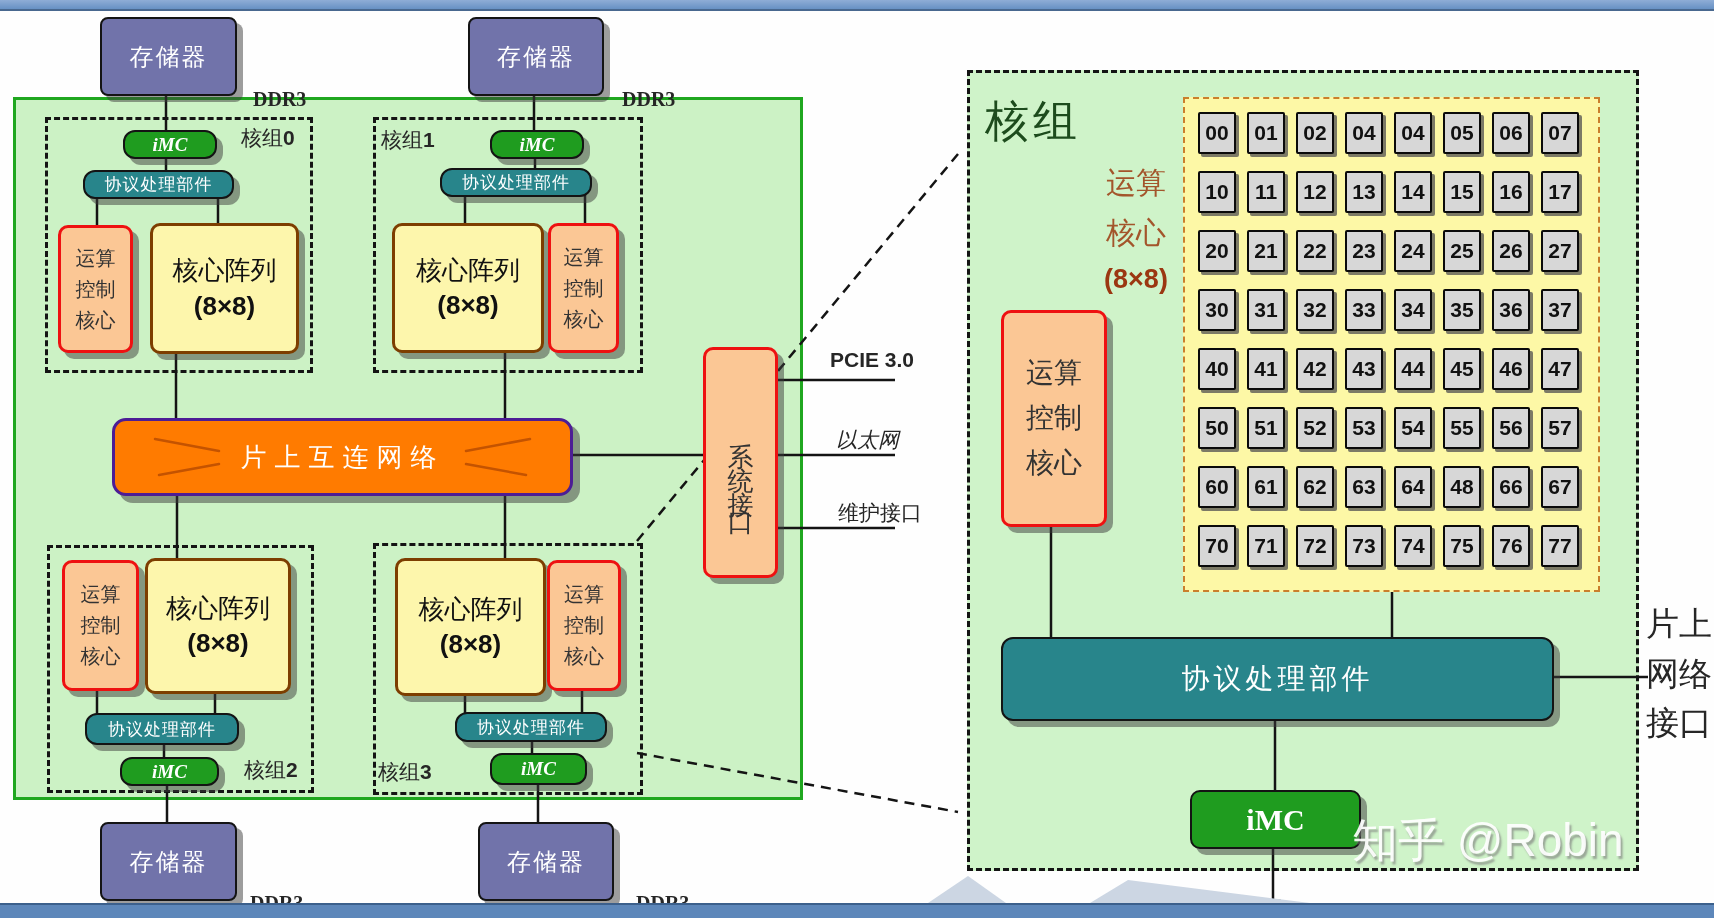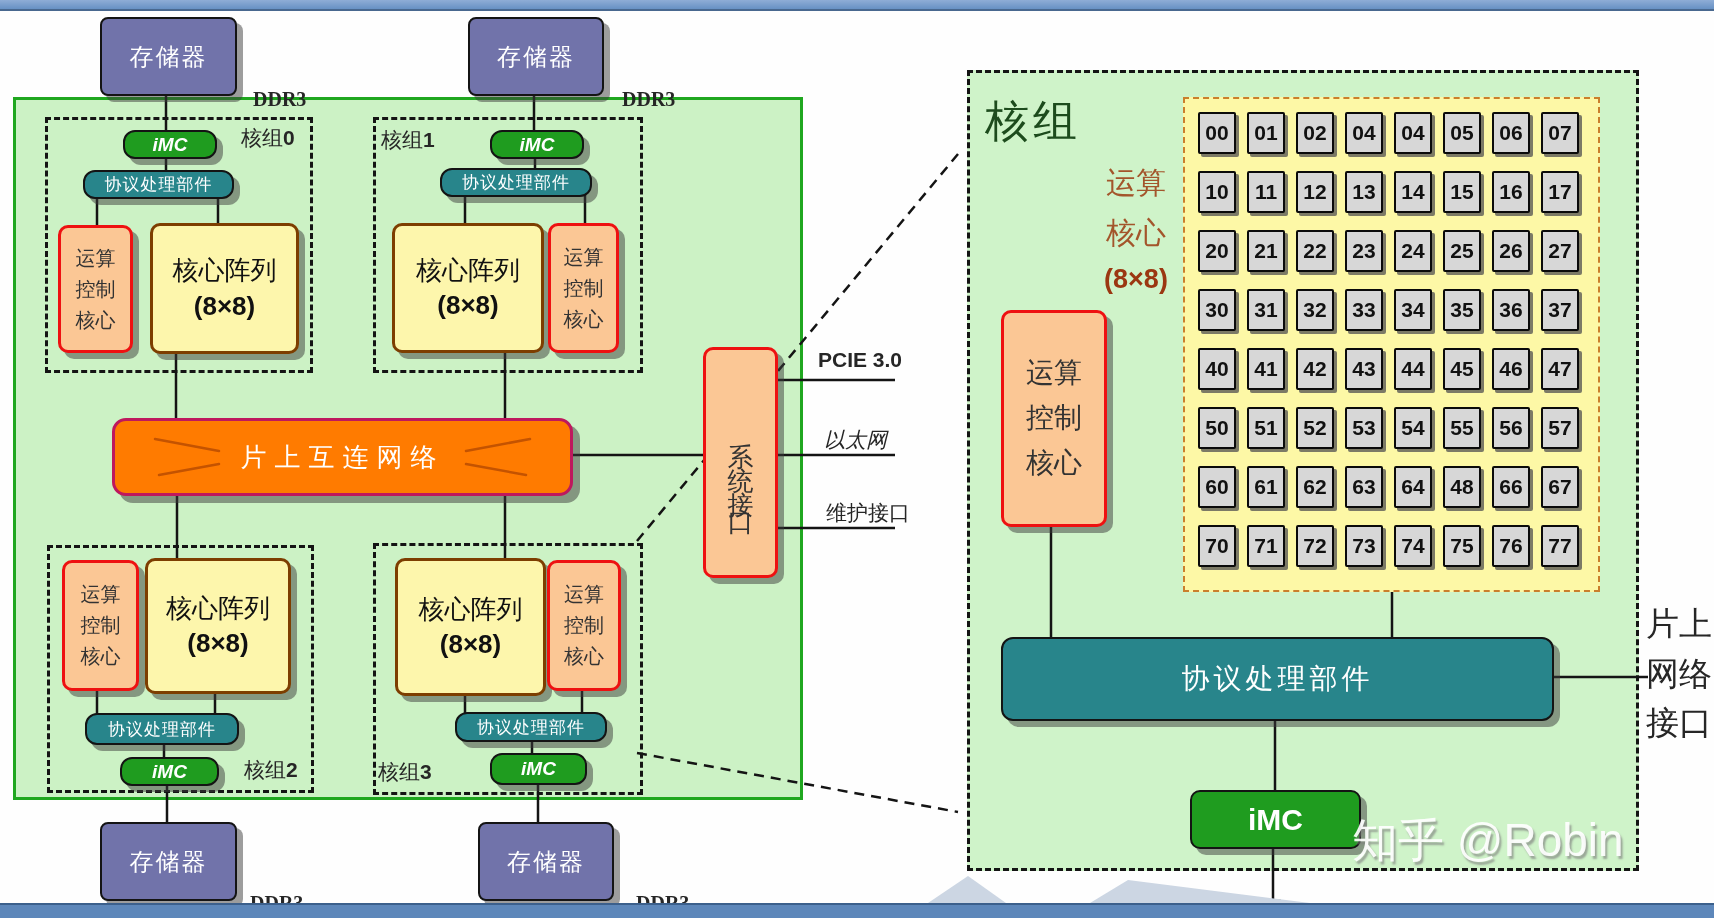--- a/index.html
+++ b/index.html
@@ -23,33 +23,33 @@
   .g1{left:373px;top:117px;width:264px;height:250px;}
   .g2{left:47px;top:545px;width:261px;height:242px;}
   .g3{left:373px;top:543px;width:264px;height:246px;}
   .group-label{z-index:5;font-size:21px;white-space:nowrap;}
   .group-label b{font-family:"Liberation Sans",sans-serif;font-size:21px;}
 
   
   .box{position:absolute;display:flex;align-items:center;justify-content:center;text-align:center;
        border:2.5px solid #141414;border-radius:10px;box-shadow:6px 6px 0 rgba(60,60,60,.5);z-index:4;}
   .mem{background:#7173aa;color:#fff;font-size:24px;letter-spacing:2px;border-radius:8px;}
-  .imc{background:#1f9c1f;color:#fff;font-family:Liberation Sans, sans-serif;font-weight:bold;
+  .imc{background:#1f9c1f;color:#fff;font-family:Liberation Serif, serif;font-weight:bold;
        font-style:italic;font-size:19px;border-radius:12px;}
   .proto{background:#28858b;color:#fff;font-size:17px;border-radius:12px;letter-spacing:1px;}
   .ctrl{background:#fbc795;border:3px solid #ee1111;color:#333;font-size:20px;line-height:1.55;border-radius:10px;}
   .array{background:#fdf6ac;border:3px solid #7d3e00;color:#111;font-size:26px;line-height:1.35;border-radius:10px;}
   .array .sz{font-family:"Liberation Sans",sans-serif;font-weight:bold;}
   .sysif{background:#fbc795;border:3px solid #ee1111;color:#333;border-radius:10px;}
   .sysif .vtxt{writing-mode:vertical-rl;text-orientation:upright;font-size:26px;letter-spacing:24px;margin-top:14px;}
-  .bar{left:112px;top:418px;width:455px;height:72px;background:#ff7b00;border:3px solid #be185d;
+  .bar{left:112px;top:418px;width:455px;height:72px;background:#ff7b00;border:3px solid #4c1d95;
        border-radius:14px;color:#fff;font-size:26px;letter-spacing:8px;box-shadow:7px 7px 0 rgba(60,60,60,.5);}
   .bar svg{position:absolute;left:0;top:0;}
 
-  .port-label{z-index:5;font-size:21px;white-space:nowrap;}
+  .port-label{z-index:5;font-size:21px;white-space:nowrap;margin-left:12px;}
   .port-label.en{font-family:"Liberation Sans",sans-serif;font-weight:bold;}
   .ddr{z-index:5;font-family:Liberation Serif, serif;font-weight:bold;font-size:20px;margin-top:40px;}
 
   
   .panel-title{left:985px;top:92px;font-size:44px;color:#1d4b1d;z-index:5;letter-spacing:4px;}
   .grid-caption{left:1094px;top:158px;width:84px;text-align:center;z-index:5;color:#a3552b;font-size:30px;line-height:1.65;}
   .grid-caption .sz{color:#9b3711;font-family:"Liberation Sans",sans-serif;font-weight:bold;font-size:27px;}
   .grid-wrap{left:1183px;top:97px;width:413px;height:491px;background:#fdf8a6;border:2.5px dashed #ca7f2c;z-index:3;}
   .core-grid{left:1198px;top:112px;display:grid;grid-template-columns:repeat(8,38px);grid-auto-rows:42px;
              column-gap:11px;row-gap:17px;z-index:4;text-align:right;}

